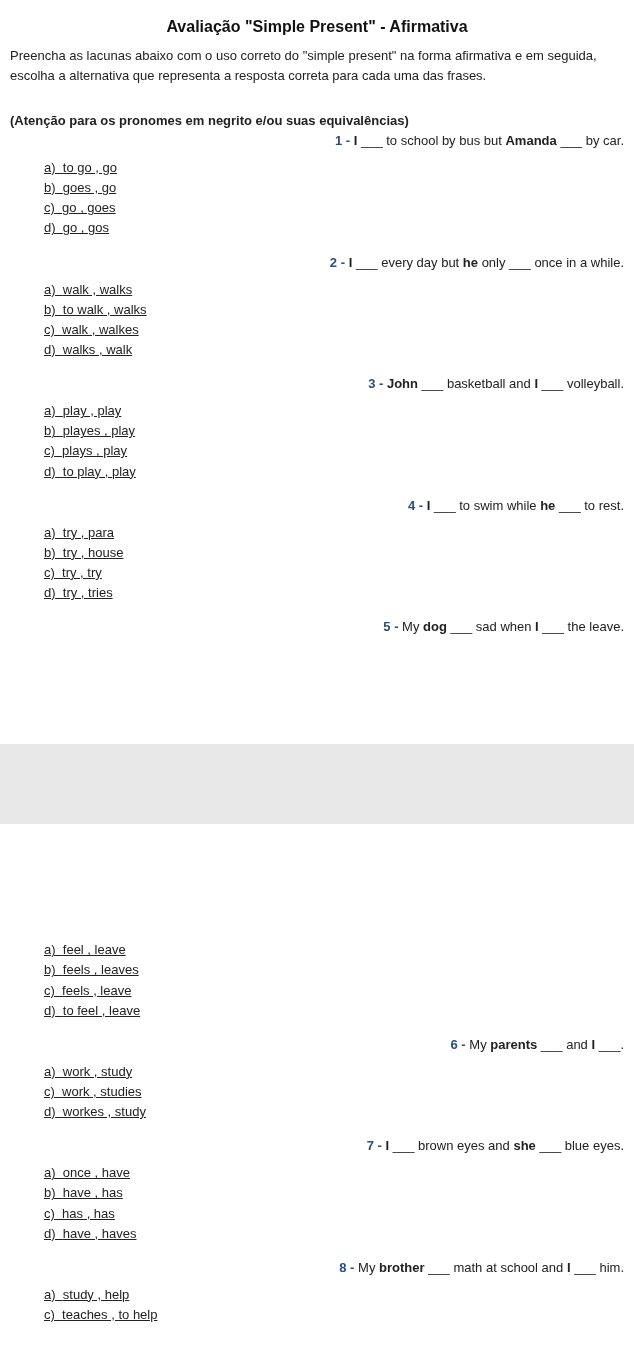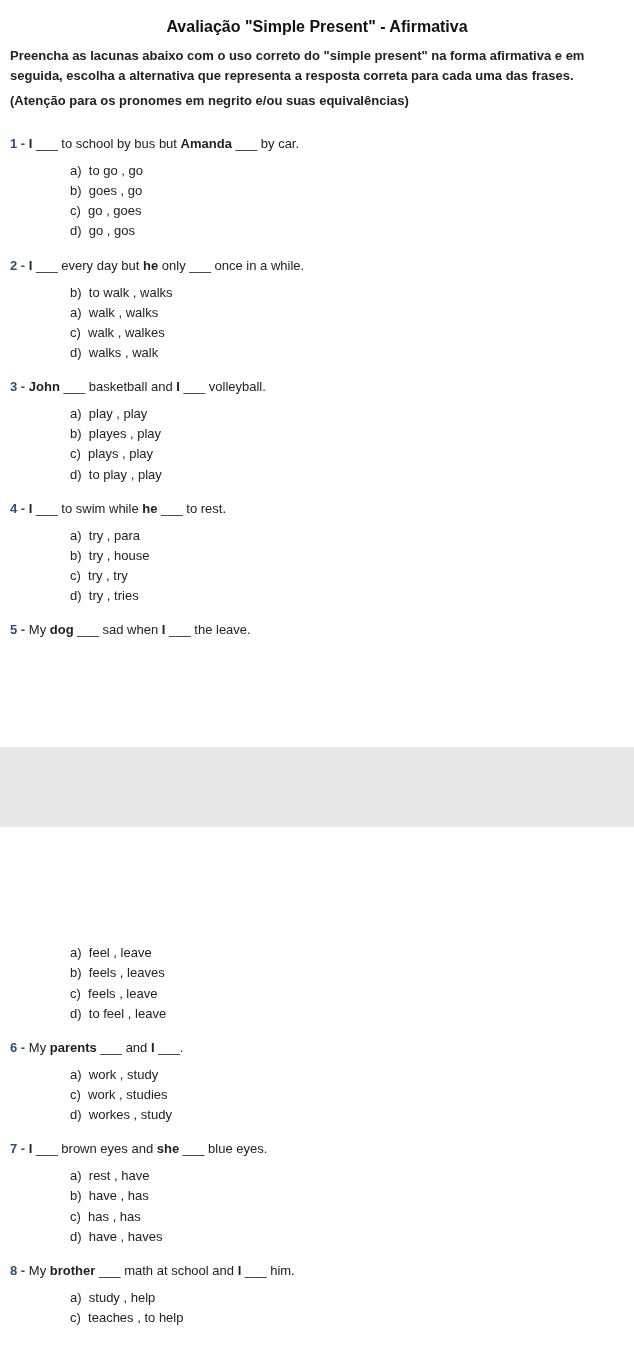--- a/index.html
+++ b/index.html
@@ -21,41 +21,42 @@
     .title {
       text-align: center;
       font-weight: bold;
       font-size: 16px;
       padding: 6px 0 10px 0;
       color: #111;
     }
     .intro {
       font-size: 13px;
       line-height: 1.5;
-      margin-bottom: 8px;
-      font-weight: bold;
+      margin-bottom: 28px;
     }
     .note {
       font-size: 13px;
       font-weight: bold;
-      margin-bottom: 28px;
+      margin-bottom: 5px;
     }
     .q {
       font-size: 13px;
       margin-bottom: 10px;
+      text-align: right;
     }
     .q .num {
       color: #2a4f7a;
       font-weight: bold;
     }
     .q b { font-weight: bold; }
     .opts {
-      margin: 6px 0 16px 60px;
+      margin: 6px 0 16px 34px;
       font-size: 13px;
       line-height: 1.55;
+      text-decoration: underline;
     }
     .opts div { white-space: pre; }
   </style>
 </head>
 <body>
 
 <div class="page">
   <div class="section1">
     <div class="title">Avaliação "Simple Present" - Afirmativa</div>
     <p class="intro">Preencha as lacunas abaixo com o uso correto do "simple present" na forma afirmativa e em seguida, escolha a alternativa que representa a resposta correta para cada uma das frases.</p>
@@ -68,22 +69,22 @@
       <div><span>a)  </span><span>to go , go</span></div>
       <div><span>b)  </span><span>goes , go</span></div>
       <div><span>c)  </span><span>go , goes</span></div>
       <div><span>d)  </span><span>go , gos</span></div>
     </div>
 
     <p class="q">
       <span class="num">2 - </span><b>I</b><span> ___ every day but </span><b>he</b><span> only ___ once in a while.</span>
     </p>
     <div class="opts">
+      <div><span>a)  </span><span>walk , walks</span></div>
       <div><span>b)  </span><span>to walk , walks</span></div>
-      <div><span>a)  </span><span>walk , walks</span></div>
       <div><span>c)  </span><span>walk , walkes</span></div>
       <div><span>d)  </span><span>walks , walk</span></div>
     </div>
 
     <p class="q">
       <span class="num">3 - </span><b>John</b><span> ___ basketball and </span><b>I</b><span> ___ volleyball.</span>
     </p>
     <div class="opts">
       <div><span>a)  </span><span>play , play</span></div>
       <div><span>b)  </span><span>playes , play</span></div>
@@ -125,21 +126,21 @@
     <div class="opts">
       <div><span>a)  </span><span>work , study</span></div>
       <div><span>c)  </span><span>work , studies</span></div>
       <div><span>d)  </span><span>workes , study</span></div>
     </div>
 
     <p class="q">
       <span class="num">7 - </span><b>I</b><span> ___ brown eyes and </span><b>she</b><span> ___ blue eyes.</span>
     </p>
     <div class="opts">
-      <div><span>a)  </span><span>rest , have</span></div>
+      <div><span>a)  </span><span>once , have</span></div>
       <div><span>b)  </span><span>have , has</span></div>
       <div><span>c)  </span><span>has , has</span></div>
       <div><span>d)  </span><span>have , haves</span></div>
     </div>
 
     <p class="q">
       <span class="num">8 - </span><span>My </span><b>brother</b><span> ___ math at school and </span><b>I</b><span> ___ him.</span>
     </p>
     <div class="opts">
       <div><span>a)  </span><span>study , help</span></div>

